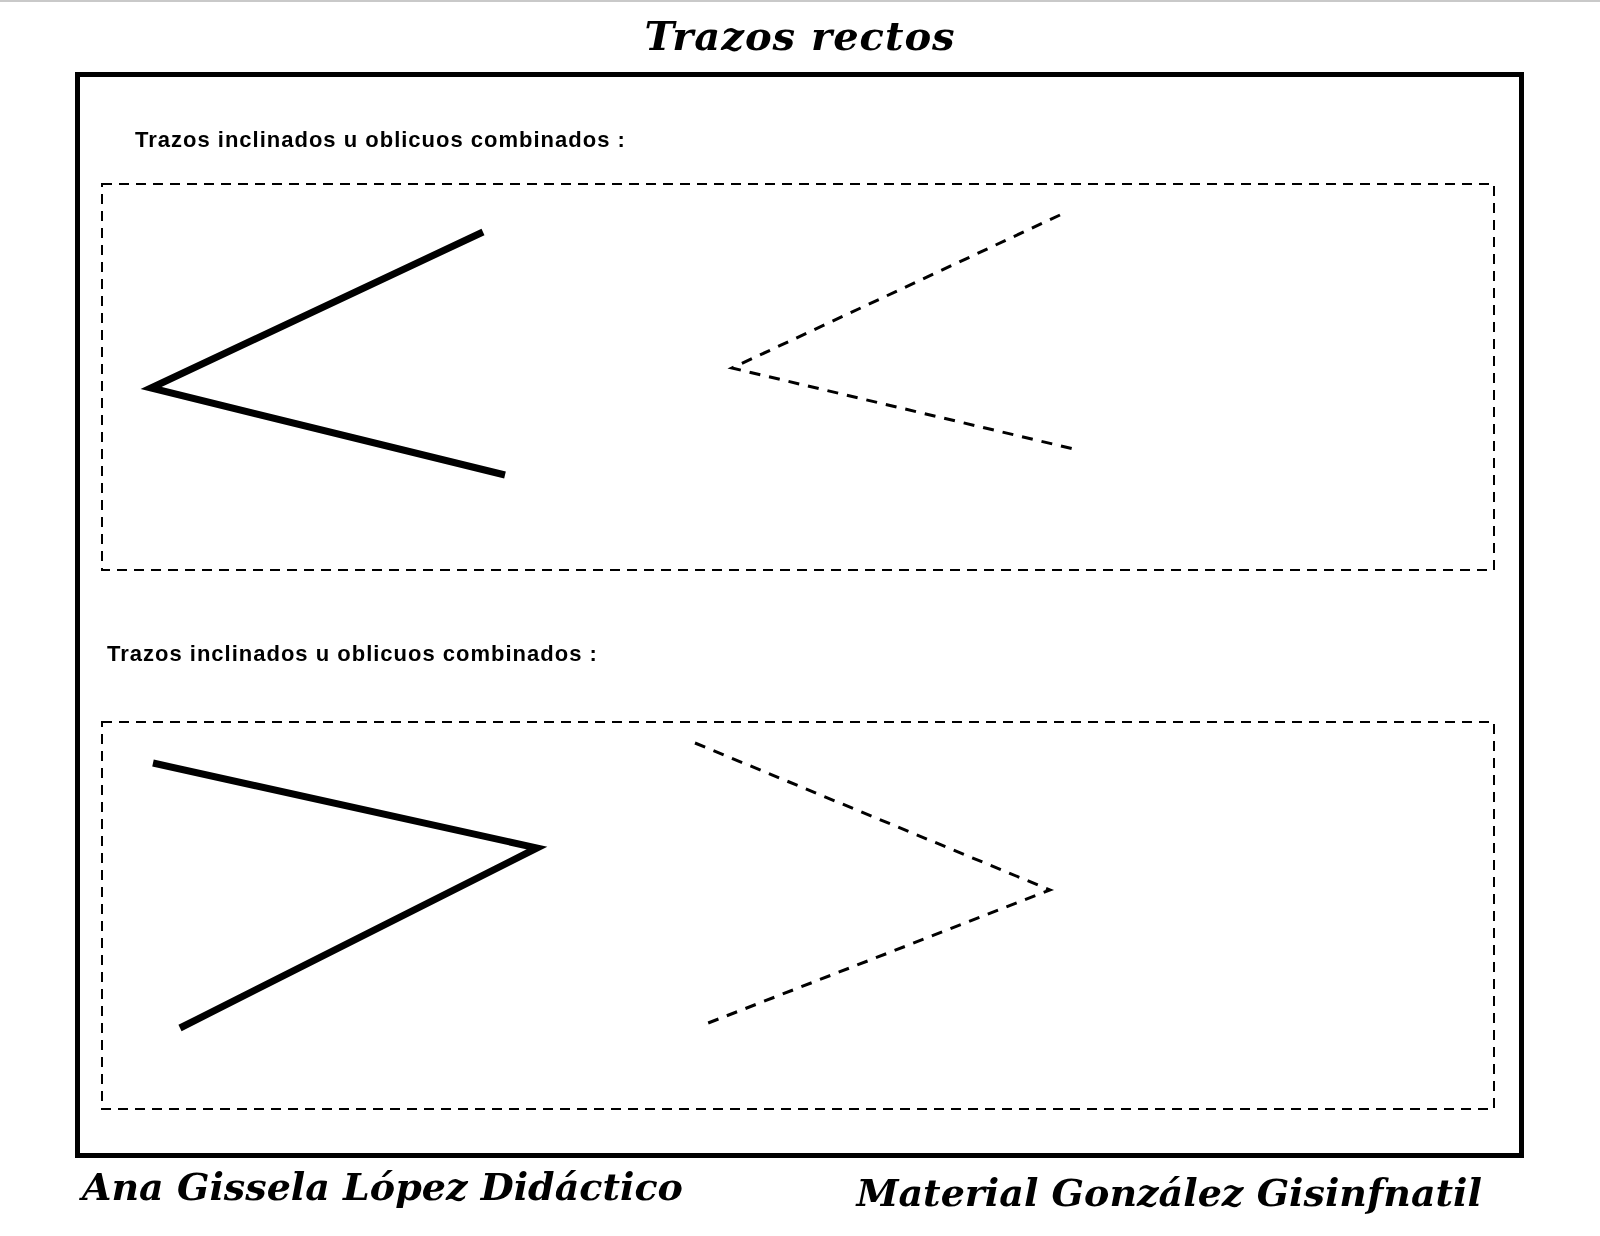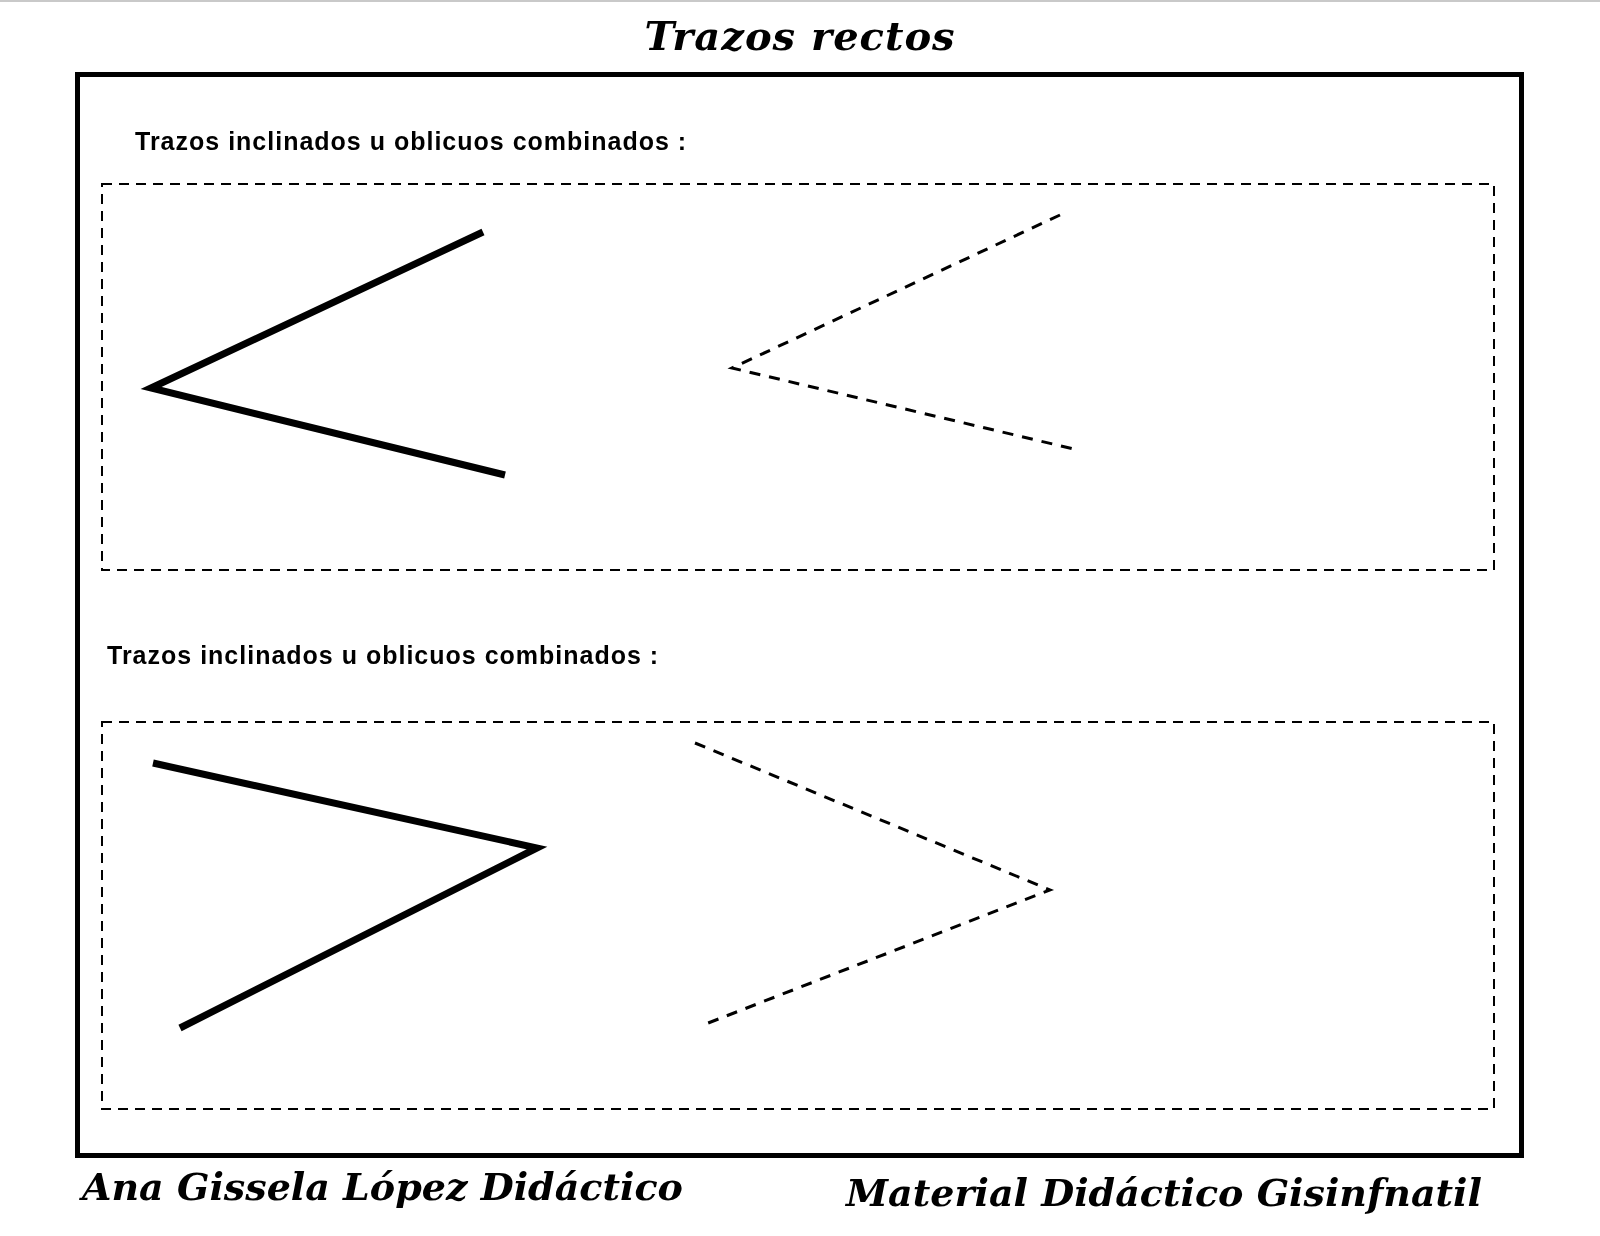--- a/index.html
+++ b/index.html
@@ -27,21 +27,21 @@
     position:absolute; left:75px; top:72px;
     width:1449px; height:1086px;
     box-sizing:border-box;
     border:5px solid var(--ink);
   }
 
   .section-label {
     position:absolute;
     font-family:"Liberation Sans", sans-serif;
     font-weight:bold;
-    font-size:25px;
+    font-size:22px;
     letter-spacing:1px;
     white-space:nowrap;
   }
   .label-1 { left:135px; top:127px; }
   .label-2 { left:107px; top:641px; }
 
   .trace-zone { position:absolute; display:block; }
   .zone-1 { left:101px; top:183px; }
   .zone-2 { left:101px; top:721px; }
 
@@ -81,15 +81,15 @@
   <div class="section-label label-2">Trazos inclinados u oblicuos combinados :</div>
 
   <svg class="trace-zone zone-2" width="1394" height="389" viewBox="0 0 1394 389" xmlns="http://www.w3.org/2000/svg">
     <rect class="dashed-border" x="1" y="1" width="1392" height="387"></rect>
     <polyline class="stroke-model" points="52,42 436,127 79,307"></polyline>
     <polyline class="stroke-trace" points="594,22 949,169 602,304"></polyline>
   </svg>
 
   <div class="footer-text footer-left">Ana Gissela López Didáctico</div>
 
-  <div class="footer-text footer-right">Material Didáctico Gisinfnatil</div>
+  <div class="footer-text footer-right">Material González Gisinfnatil</div>
 
 </div>
 
 </body></html>

